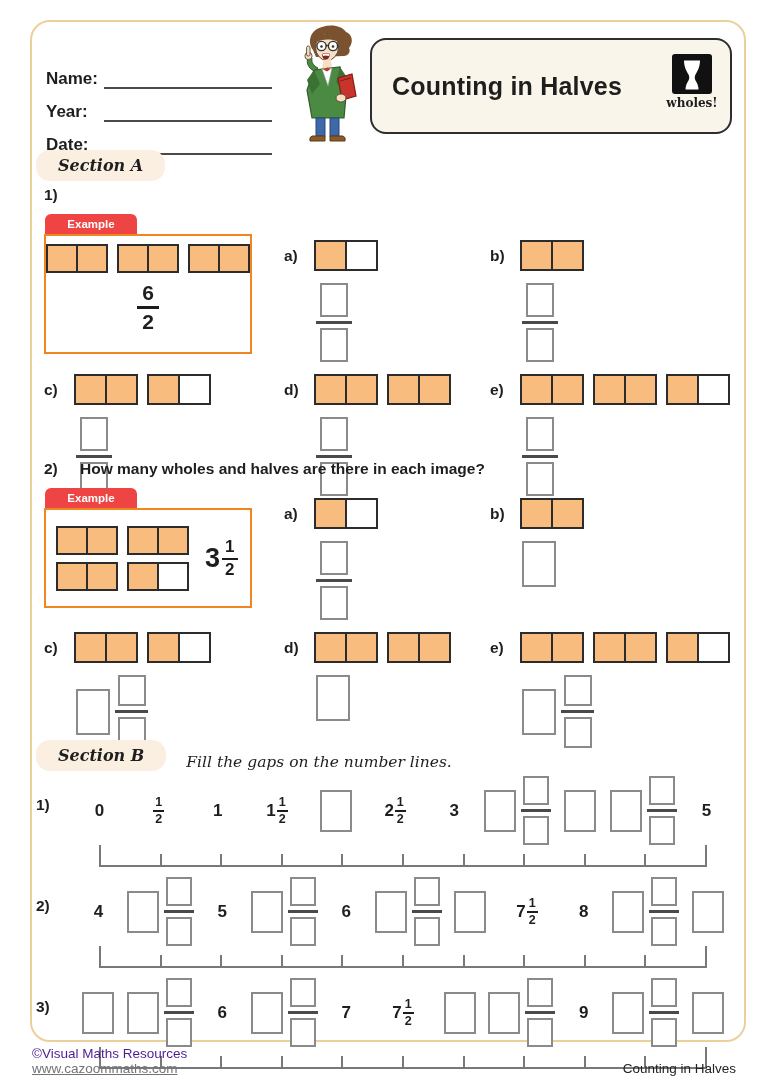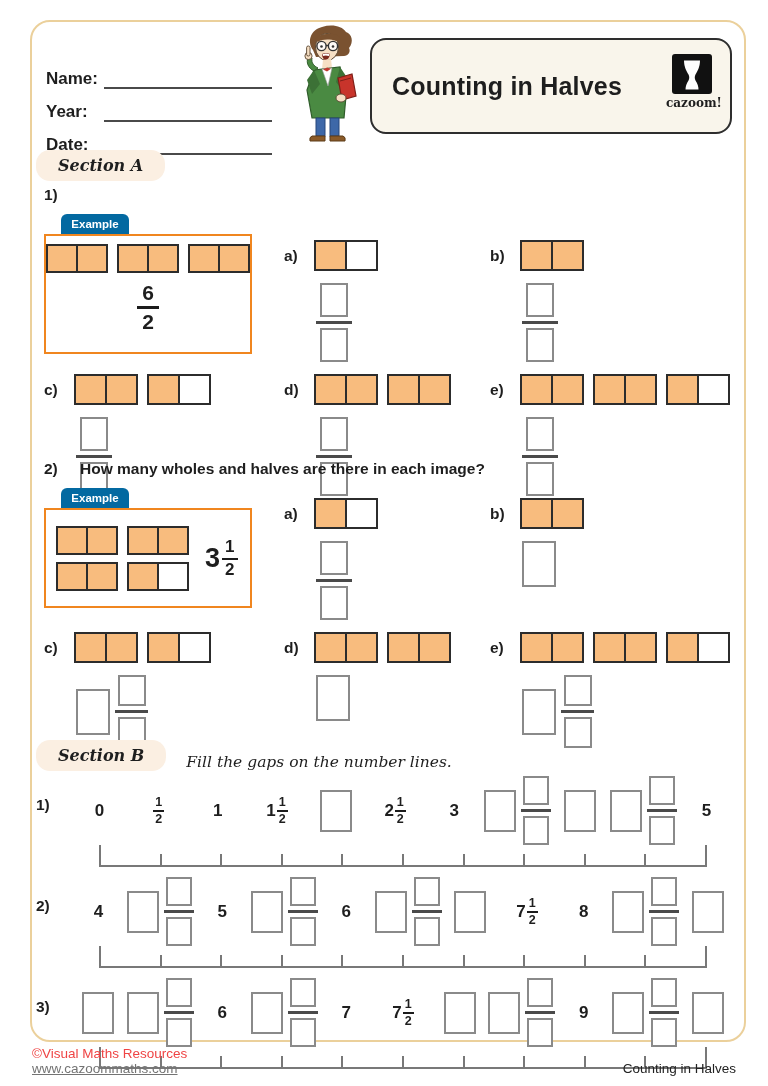--- a/index.html
+++ b/index.html
@@ -31,23 +31,23 @@
   
   .qblock{position:absolute;left:44px;width:684px;}
   #q1{top:186px;} #q2{top:460px;}
   .q-head{display:flex;font-weight:bold;font-size:15.5px;}
   .q-num{width:36px;}
   .q-grid{display:grid;grid-template-columns:240px 206px 1fr;margin-top:10px;
           row-gap:12px;align-items:start;}
 
   
   .ex-wrap{width:208px;}
-  .ex-tab{width:68px;height:20px;background:#0369a1;color:#fff;font-weight:bold;
+  .ex-tab{width:92px;height:20px;background:#ef4444;color:#fff;font-weight:bold;
        font-size:11.5px;border-radius:6px 6px 0 0;display:flex;align-items:center;
-       justify-content:center;margin-left:17px;}
+       justify-content:center;margin-left:1px;}
   .ex-box{border:2px solid #F0861F;background:#fff;}
   .ex-box1{height:108px;padding-top:8px;}
   .ex-box2{height:96px;display:flex;align-items:center;gap:16px;padding:0 10px;}
   .bigfrac{display:flex;flex-direction:column;align-items:center;margin-top:8px;
        font-weight:bold;font-size:21px;line-height:1.15;}
   .bf-n{border-bottom:3px solid #1c1c1c;padding:0 5px 1px;}
   .bf-d{padding-top:1px;}
   .ex2-bars{display:flex;flex-direction:column;gap:7px;}
   .mixednum{display:flex;align-items:center;gap:2px;}
   .mn-whole{font-weight:bold;font-size:27px;}
@@ -95,21 +95,21 @@
   .mn-frac .tn{border-bottom:2.5px solid #1c1c1c;padding:0 3px 1px;}
   .nlbox{width:28px;height:38px;}
   .nl-track{position:relative;height:22px;}
   .nl-base{position:absolute;bottom:0;left:4.545%;right:4.545%;height:2px;background:#787878;}
   .nl-tick{position:absolute;bottom:0;width:2px;height:13px;background:#787878;transform:translateX(-50%);}
   .nl-tick.end{height:22px;}
 
   
   .footer{position:absolute;left:32px;top:1046px;width:704px;display:flex;
        justify-content:space-between;align-items:flex-end;font-size:13.5px;}
-  .f-copy{color:#ef4444;}
+  .f-copy{color:#4c1d95;}
   .f-link{color:#737373;text-decoration:underline;}
   .f-right{color:#222;}
 </style>
 </head>
 <body>
 
 <div class="page-border"></div>
 
 <div class="hdr-fields">
   <div class="hdr-row">
@@ -157,21 +157,21 @@
   </svg>
 </div>
 
 <div class="title-box">
   <div class="title-text">Counting in Halves</div>
   <div class="logo">
     <svg width="40" height="40" viewBox="0 0 40 40">
       <rect x="0" y="0" width="40" height="40" rx="3" fill="#111"></rect>
       <path d="M12,6.5 H28 C28,13 25.5,17 23.5,20.5 C22.5,22.5 22.5,24.5 23.5,26.5 C25.5,29.5 26.5,32.5 26.5,35.5 H13.5 C13.5,32.5 14.5,29.5 16.5,26.5 C17.5,24.5 17.5,22.5 16.5,20.5 C14.5,17 12,13 12,6.5 Z" fill="#fff"></path>
     </svg>
-    <div class="logo-text">cazoom!</div>
+    <div class="logo-text">wholes!</div>
   </div>
 </div>
 
 <div class="pill pill-a">Section A</div>
 
 <div class="qblock" id="q1">
   <div class="q-head">
     <span class="q-num">1)</span>
   </div>
   <div class="q-grid" id="q1-grid">

